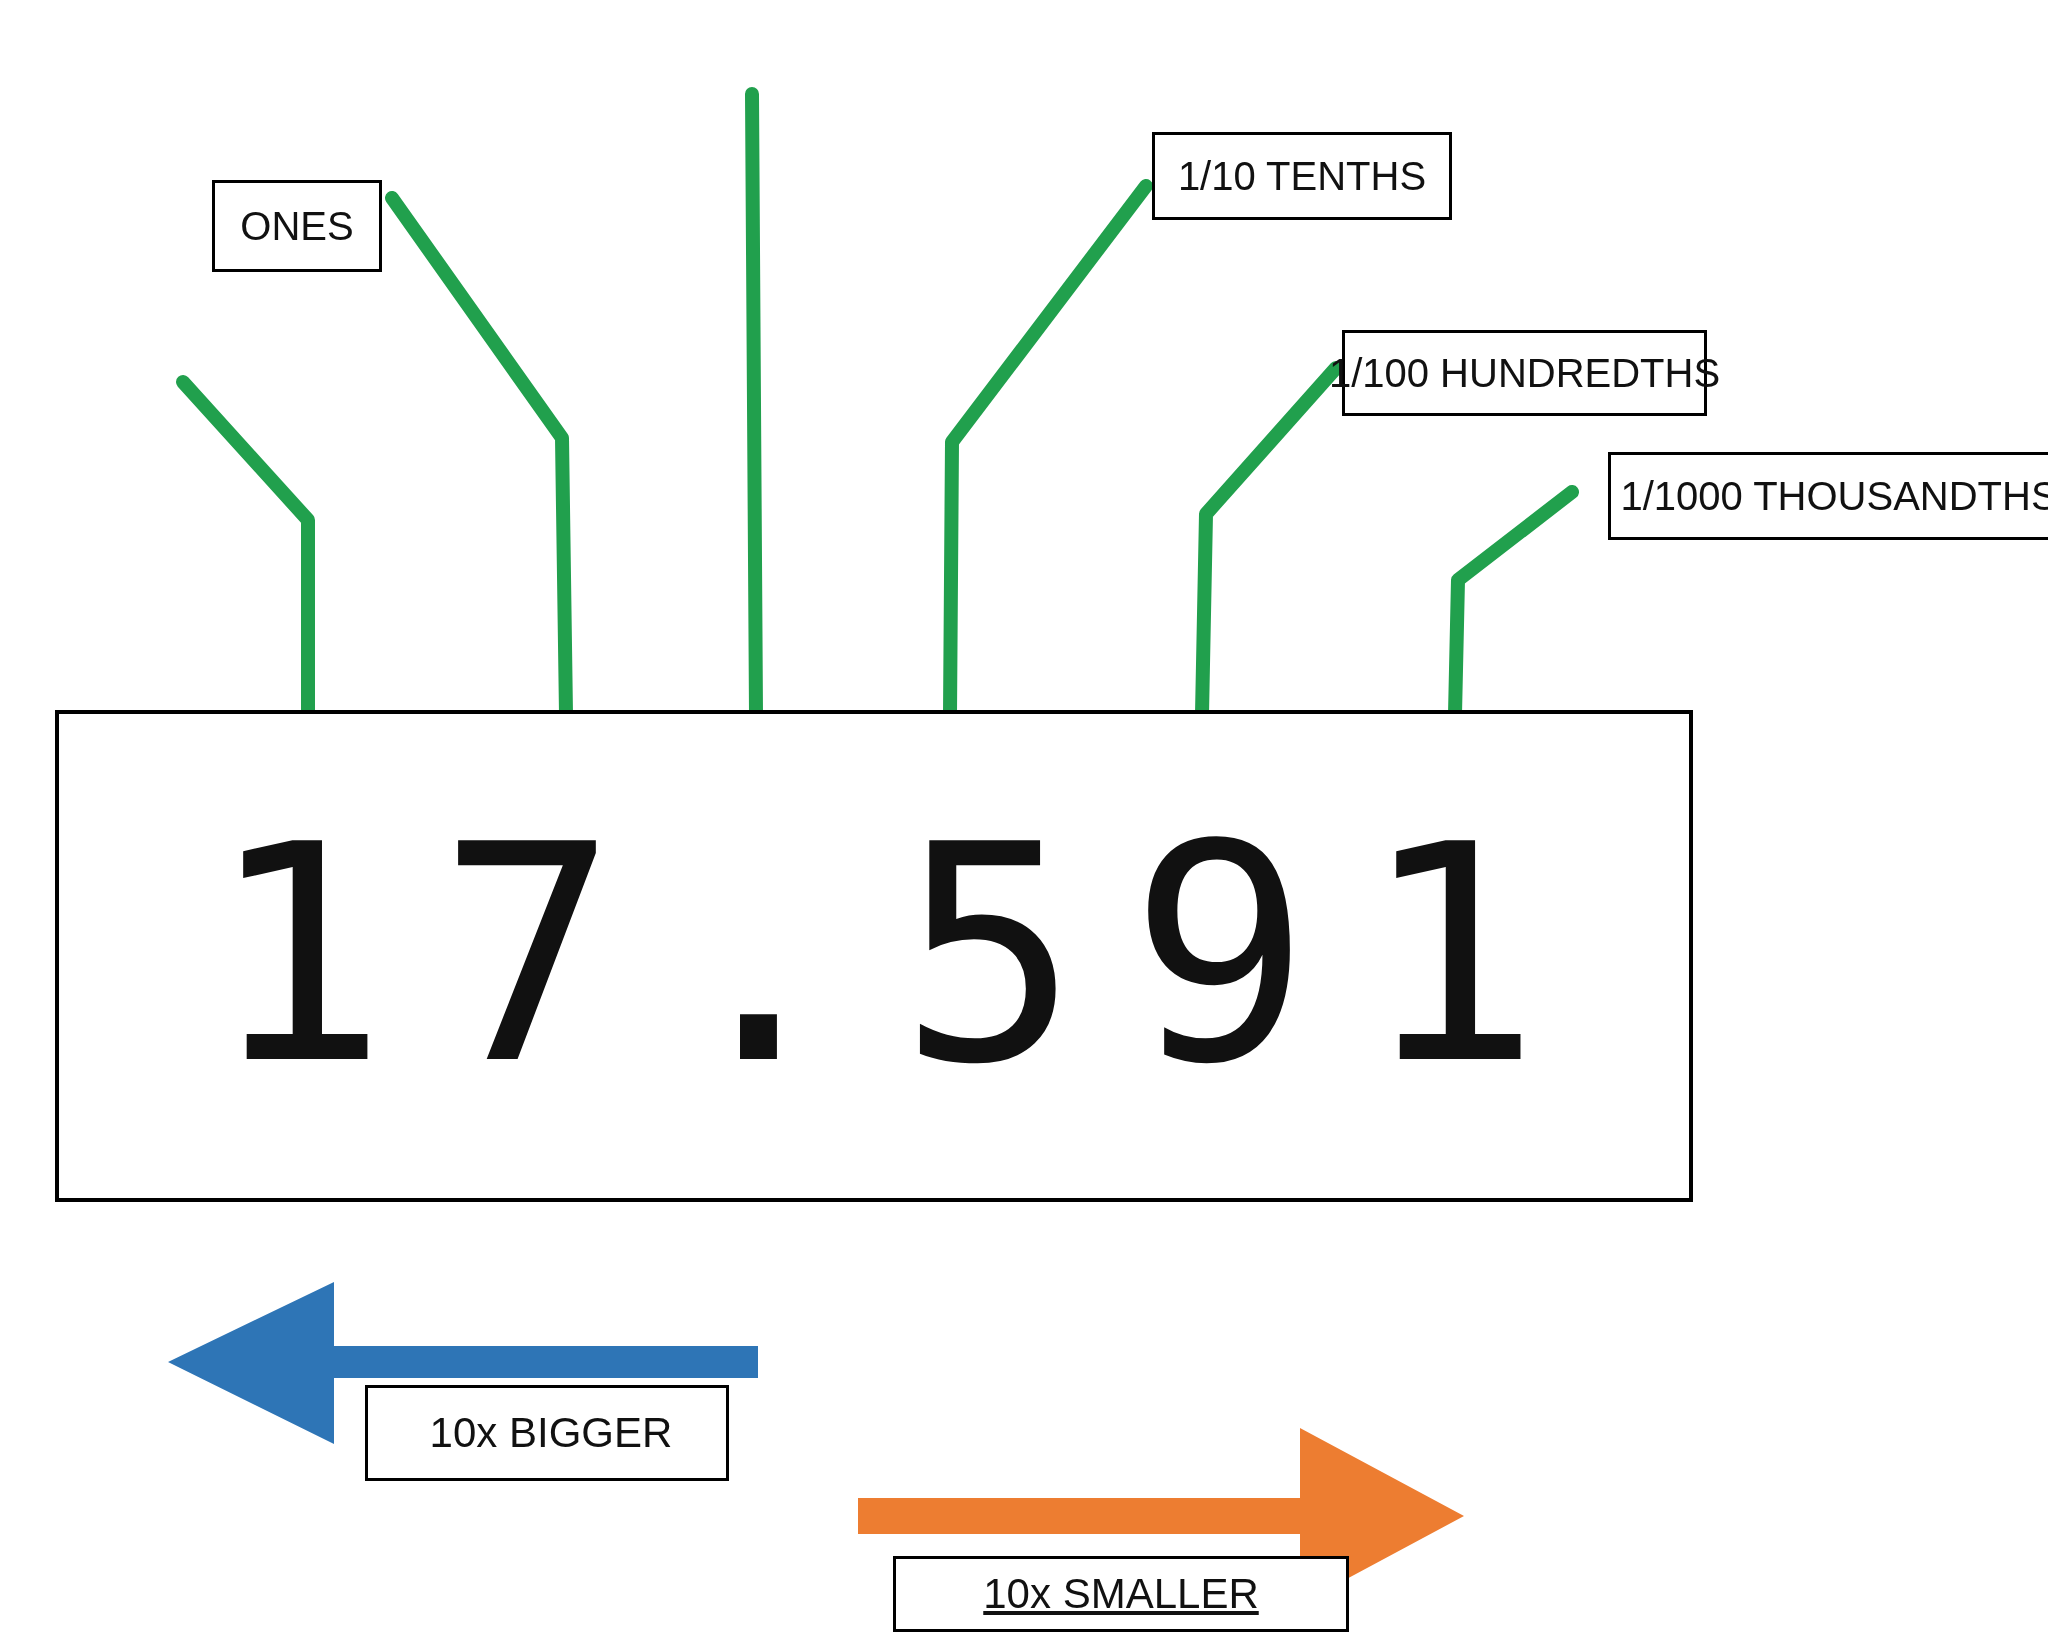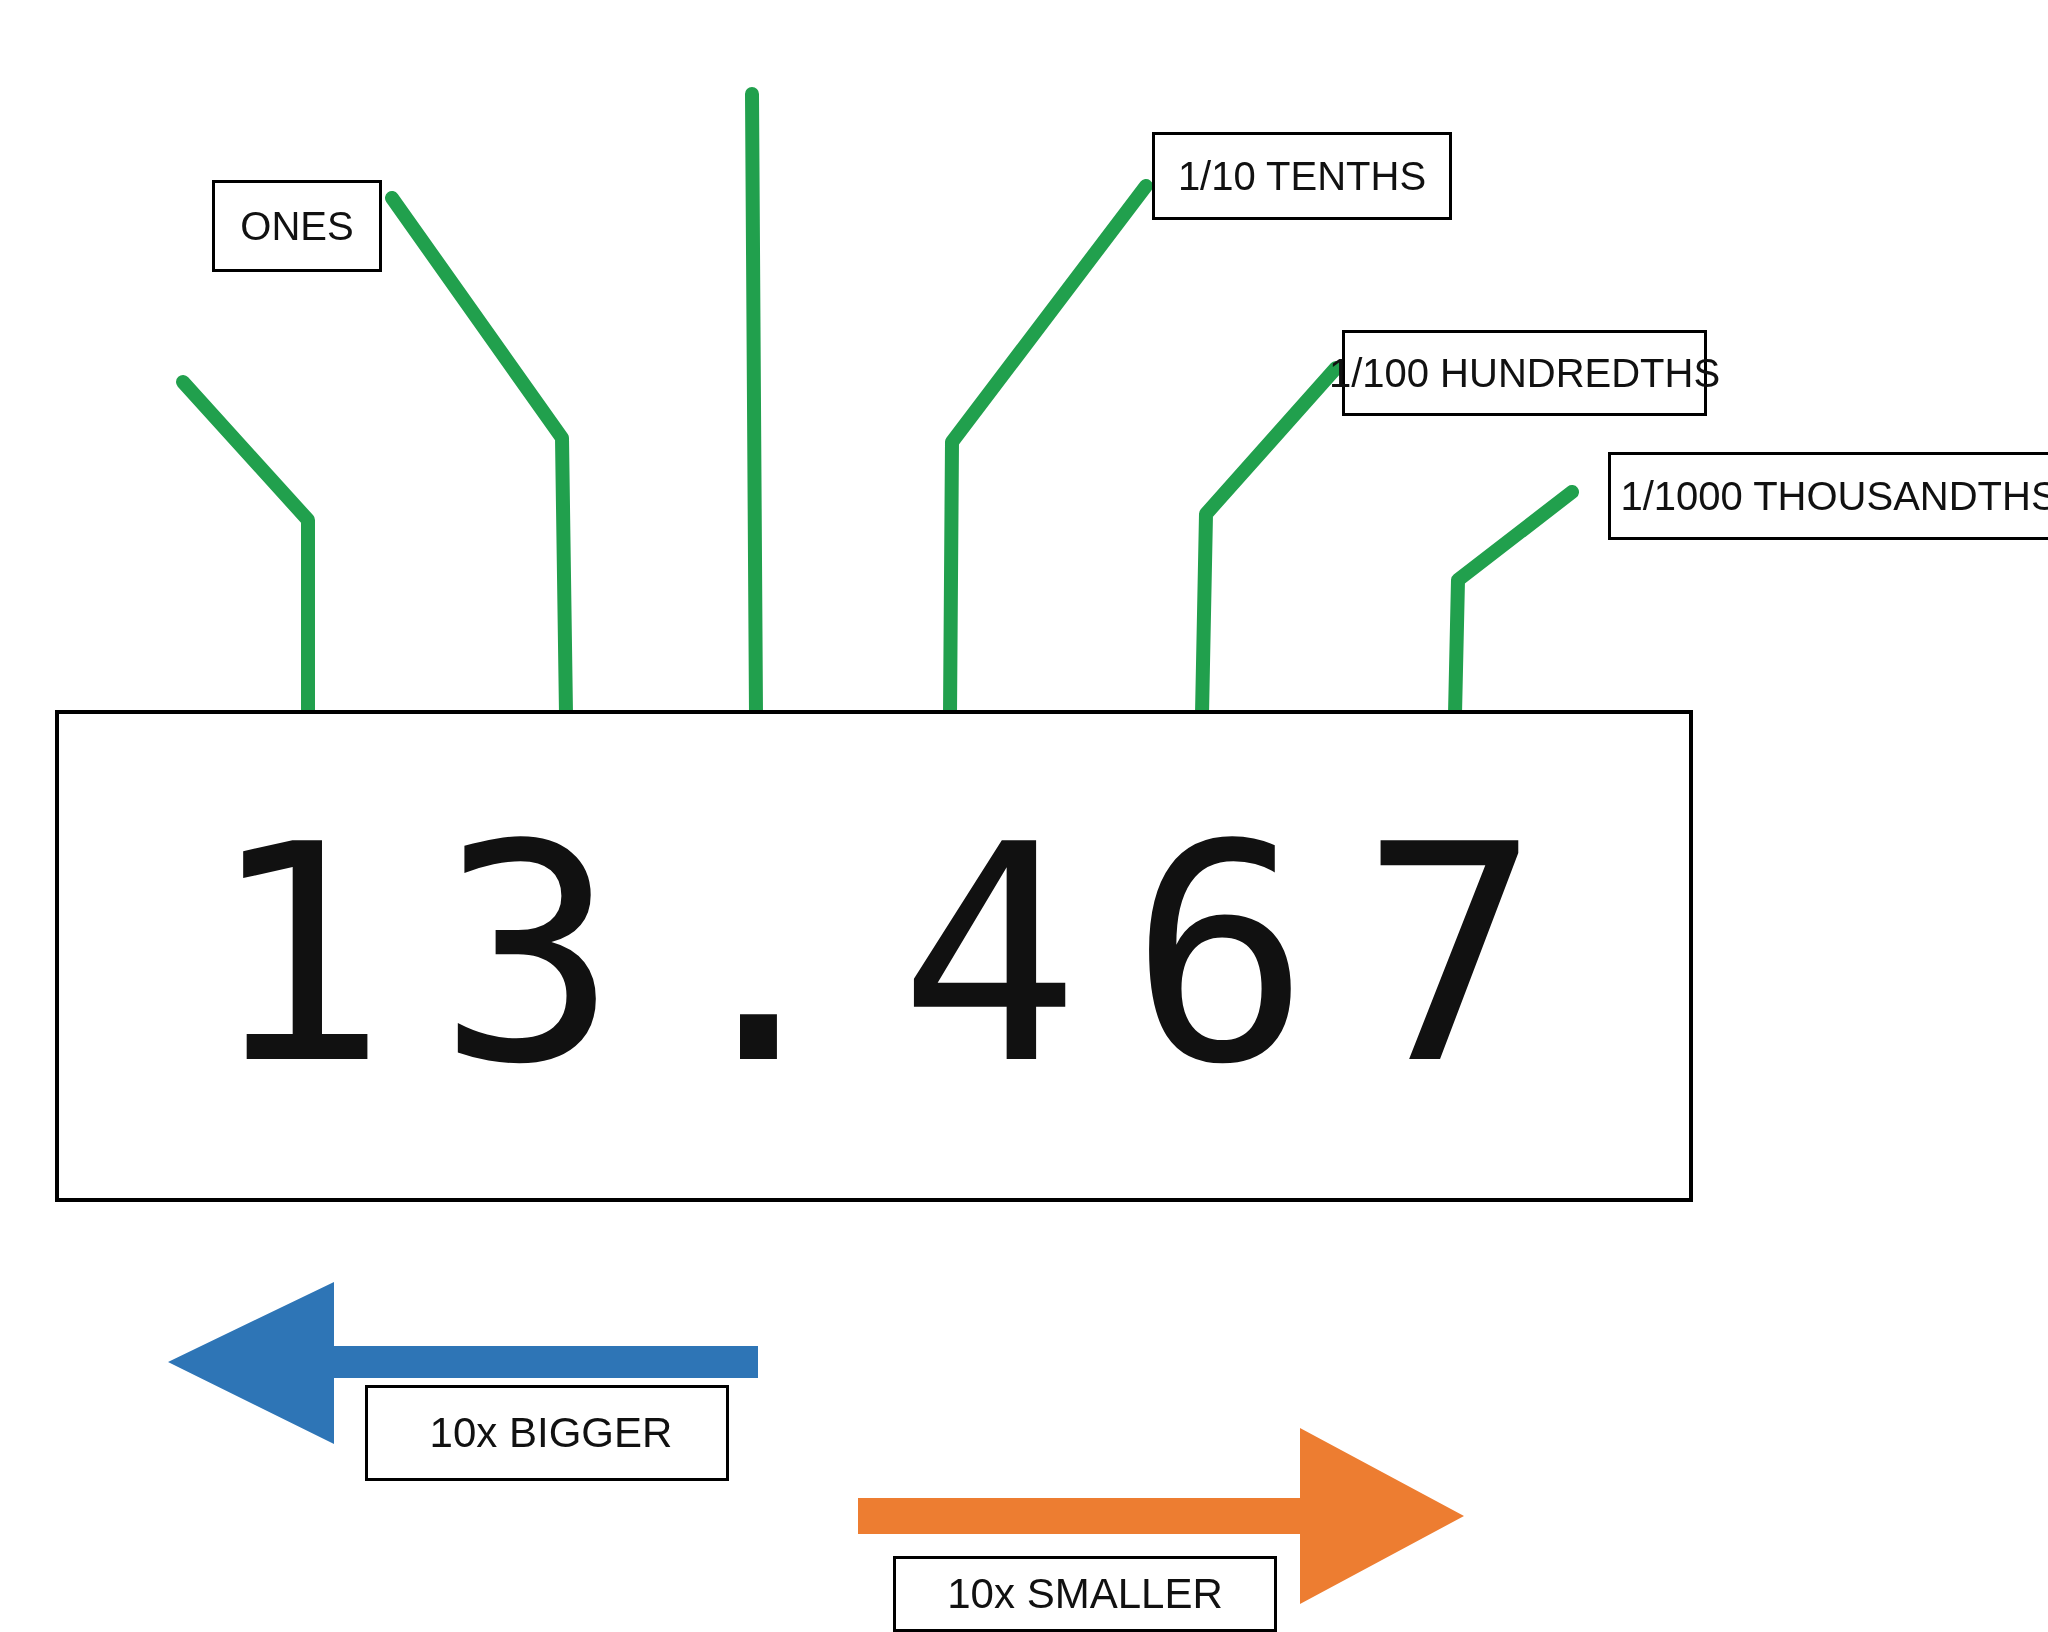--- a/index.html
+++ b/index.html
@@ -57,21 +57,21 @@
   }
   .number-text{
     font-family:"DejaVu Sans Mono",monospace;
     font-size:300px;
     letter-spacing:50px;
     line-height:1;
     color:var(--text-black);
     transform:translateX(25px);
   }
   .label-bigger{left:365px;top:1385px;width:364px;height:96px;font-size:42px;z-index:2;padding-left:24px;}
-  .label-smaller{left:893px;top:1556px;width:384px;height:76px;font-size:42px;z-index:2;}
+  .label-smaller{left:893px;top:1556px;width:456px;height:76px;font-size:42px;z-index:2;text-decoration:underline;}
 </style>
 </head>
 <body>
 
 <div class="canvas">
 
   <svg class="lines-svg" viewBox="0 0 2048 1632" aria-hidden="true">
     <polyline class="connector" points="183,382 308,520 308,714"></polyline>
     <polyline class="connector" points="392,198 562,438 566,714"></polyline>
     <polyline class="connector" points="752,94 756,714"></polyline>
@@ -87,20 +87,20 @@
   <div class="label-box label-ones">ONES</div>
 
 
   <div class="label-box label-tenths">1/10 TENTHS</div>
 
   <div class="label-box label-hundredths">1/100 HUNDREDTHS</div>
 
   <div class="label-box label-thousandths">1/1000 THOUSANDTHS</div>
 
   <div class="number-box">
-    <span class="number-text">13.467</span>
+    <span class="number-text">17.591</span>
   </div>
 
   <div class="label-box label-bigger">10x BIGGER</div>
 
   <div class="label-box label-smaller">10x SMALLER</div>
 
 </div>
 
 </body></html>

